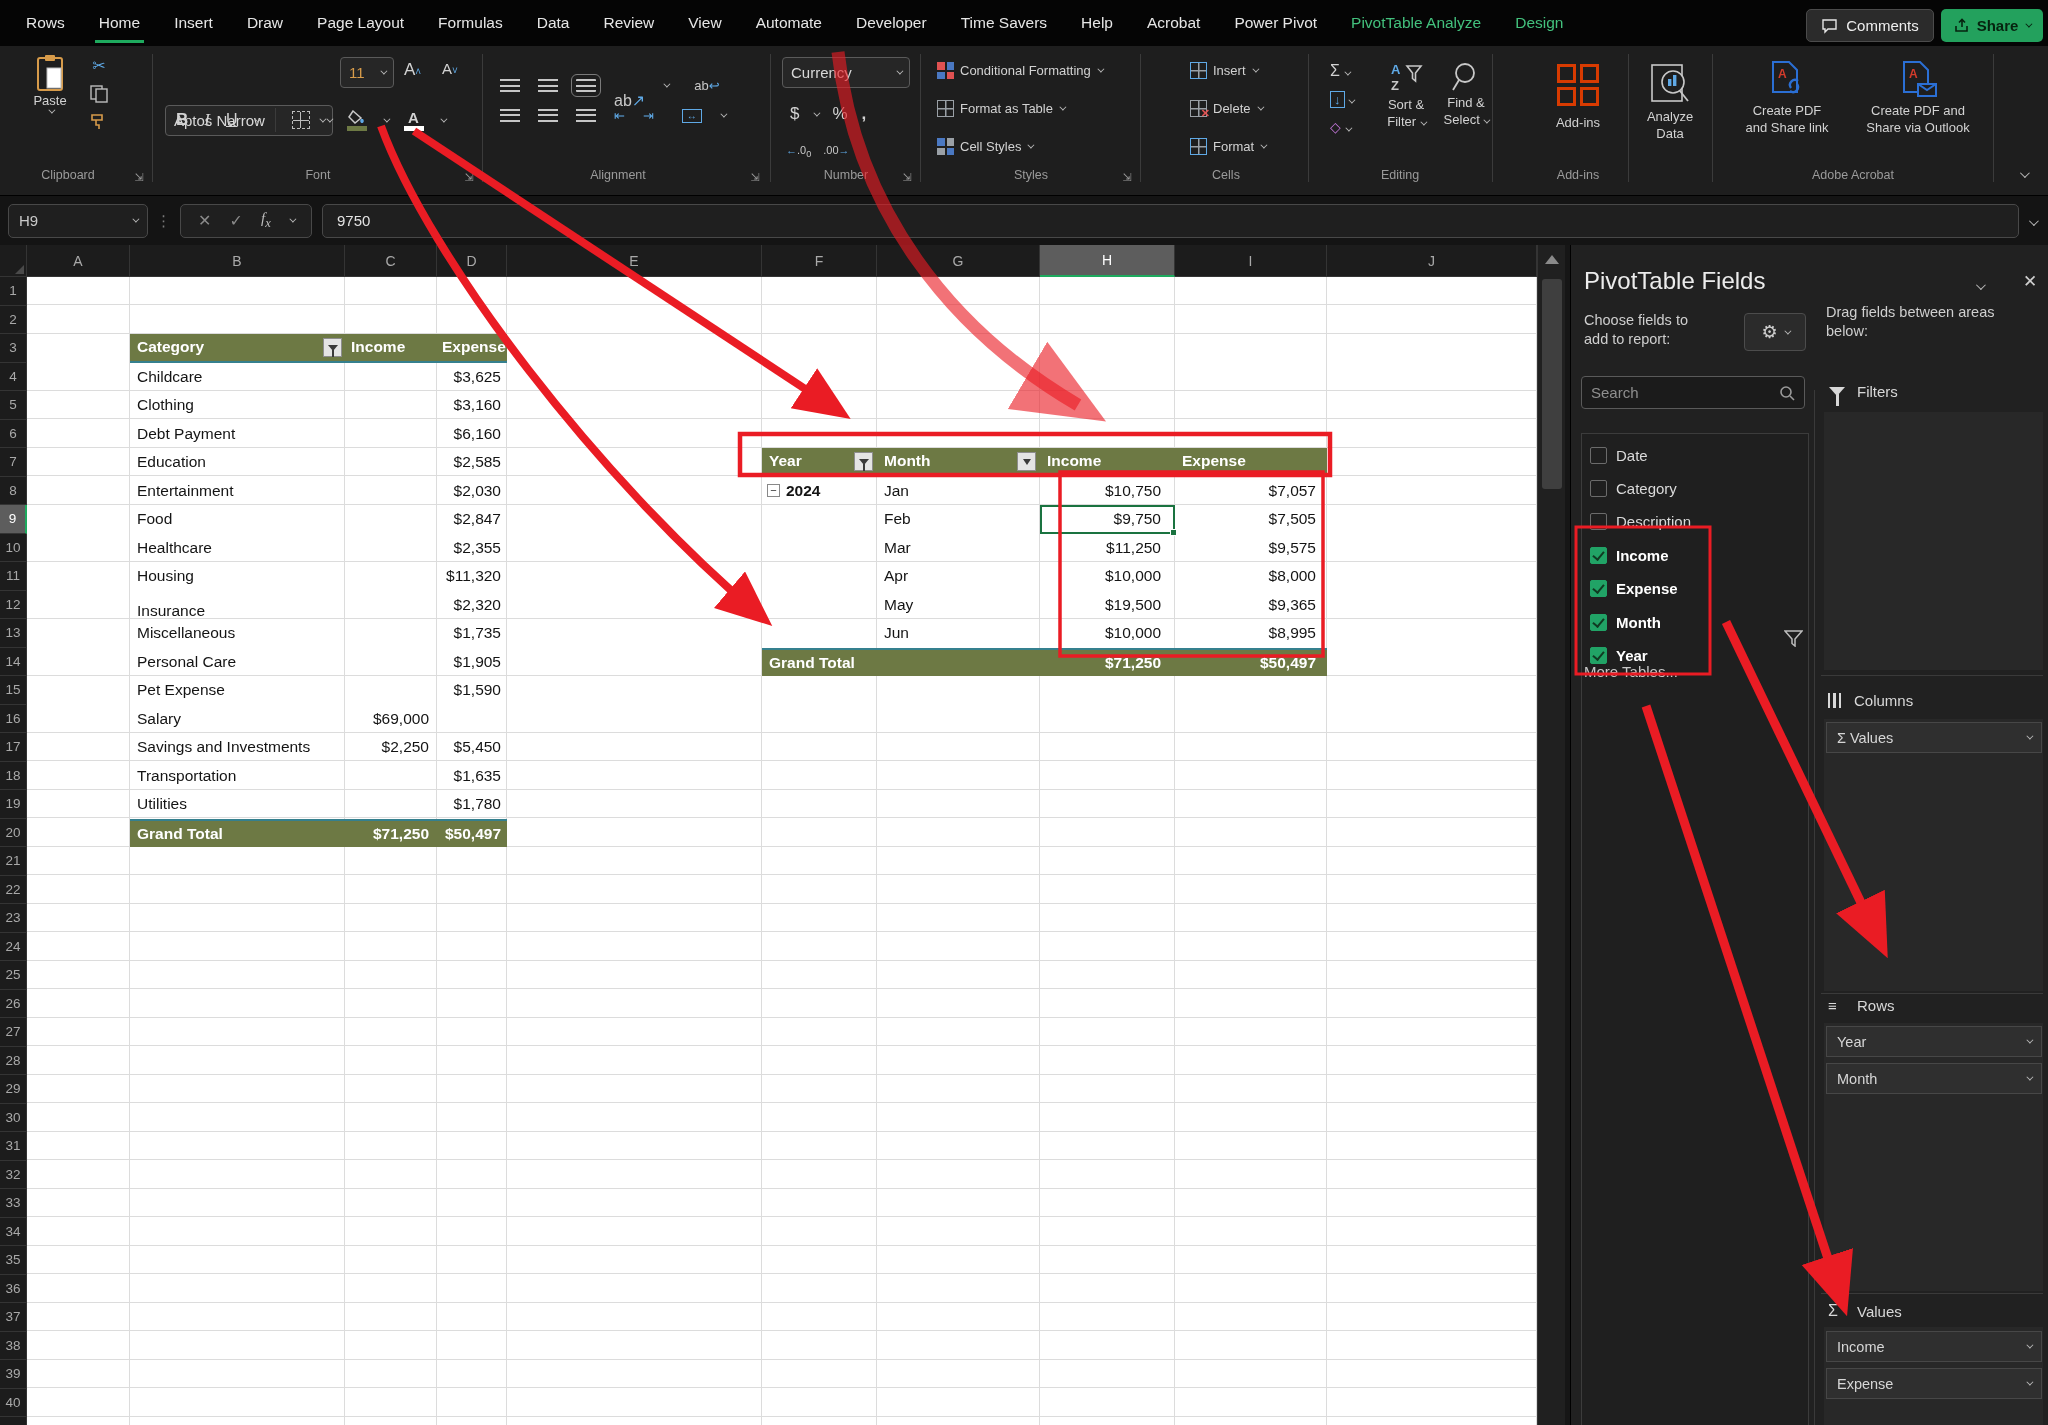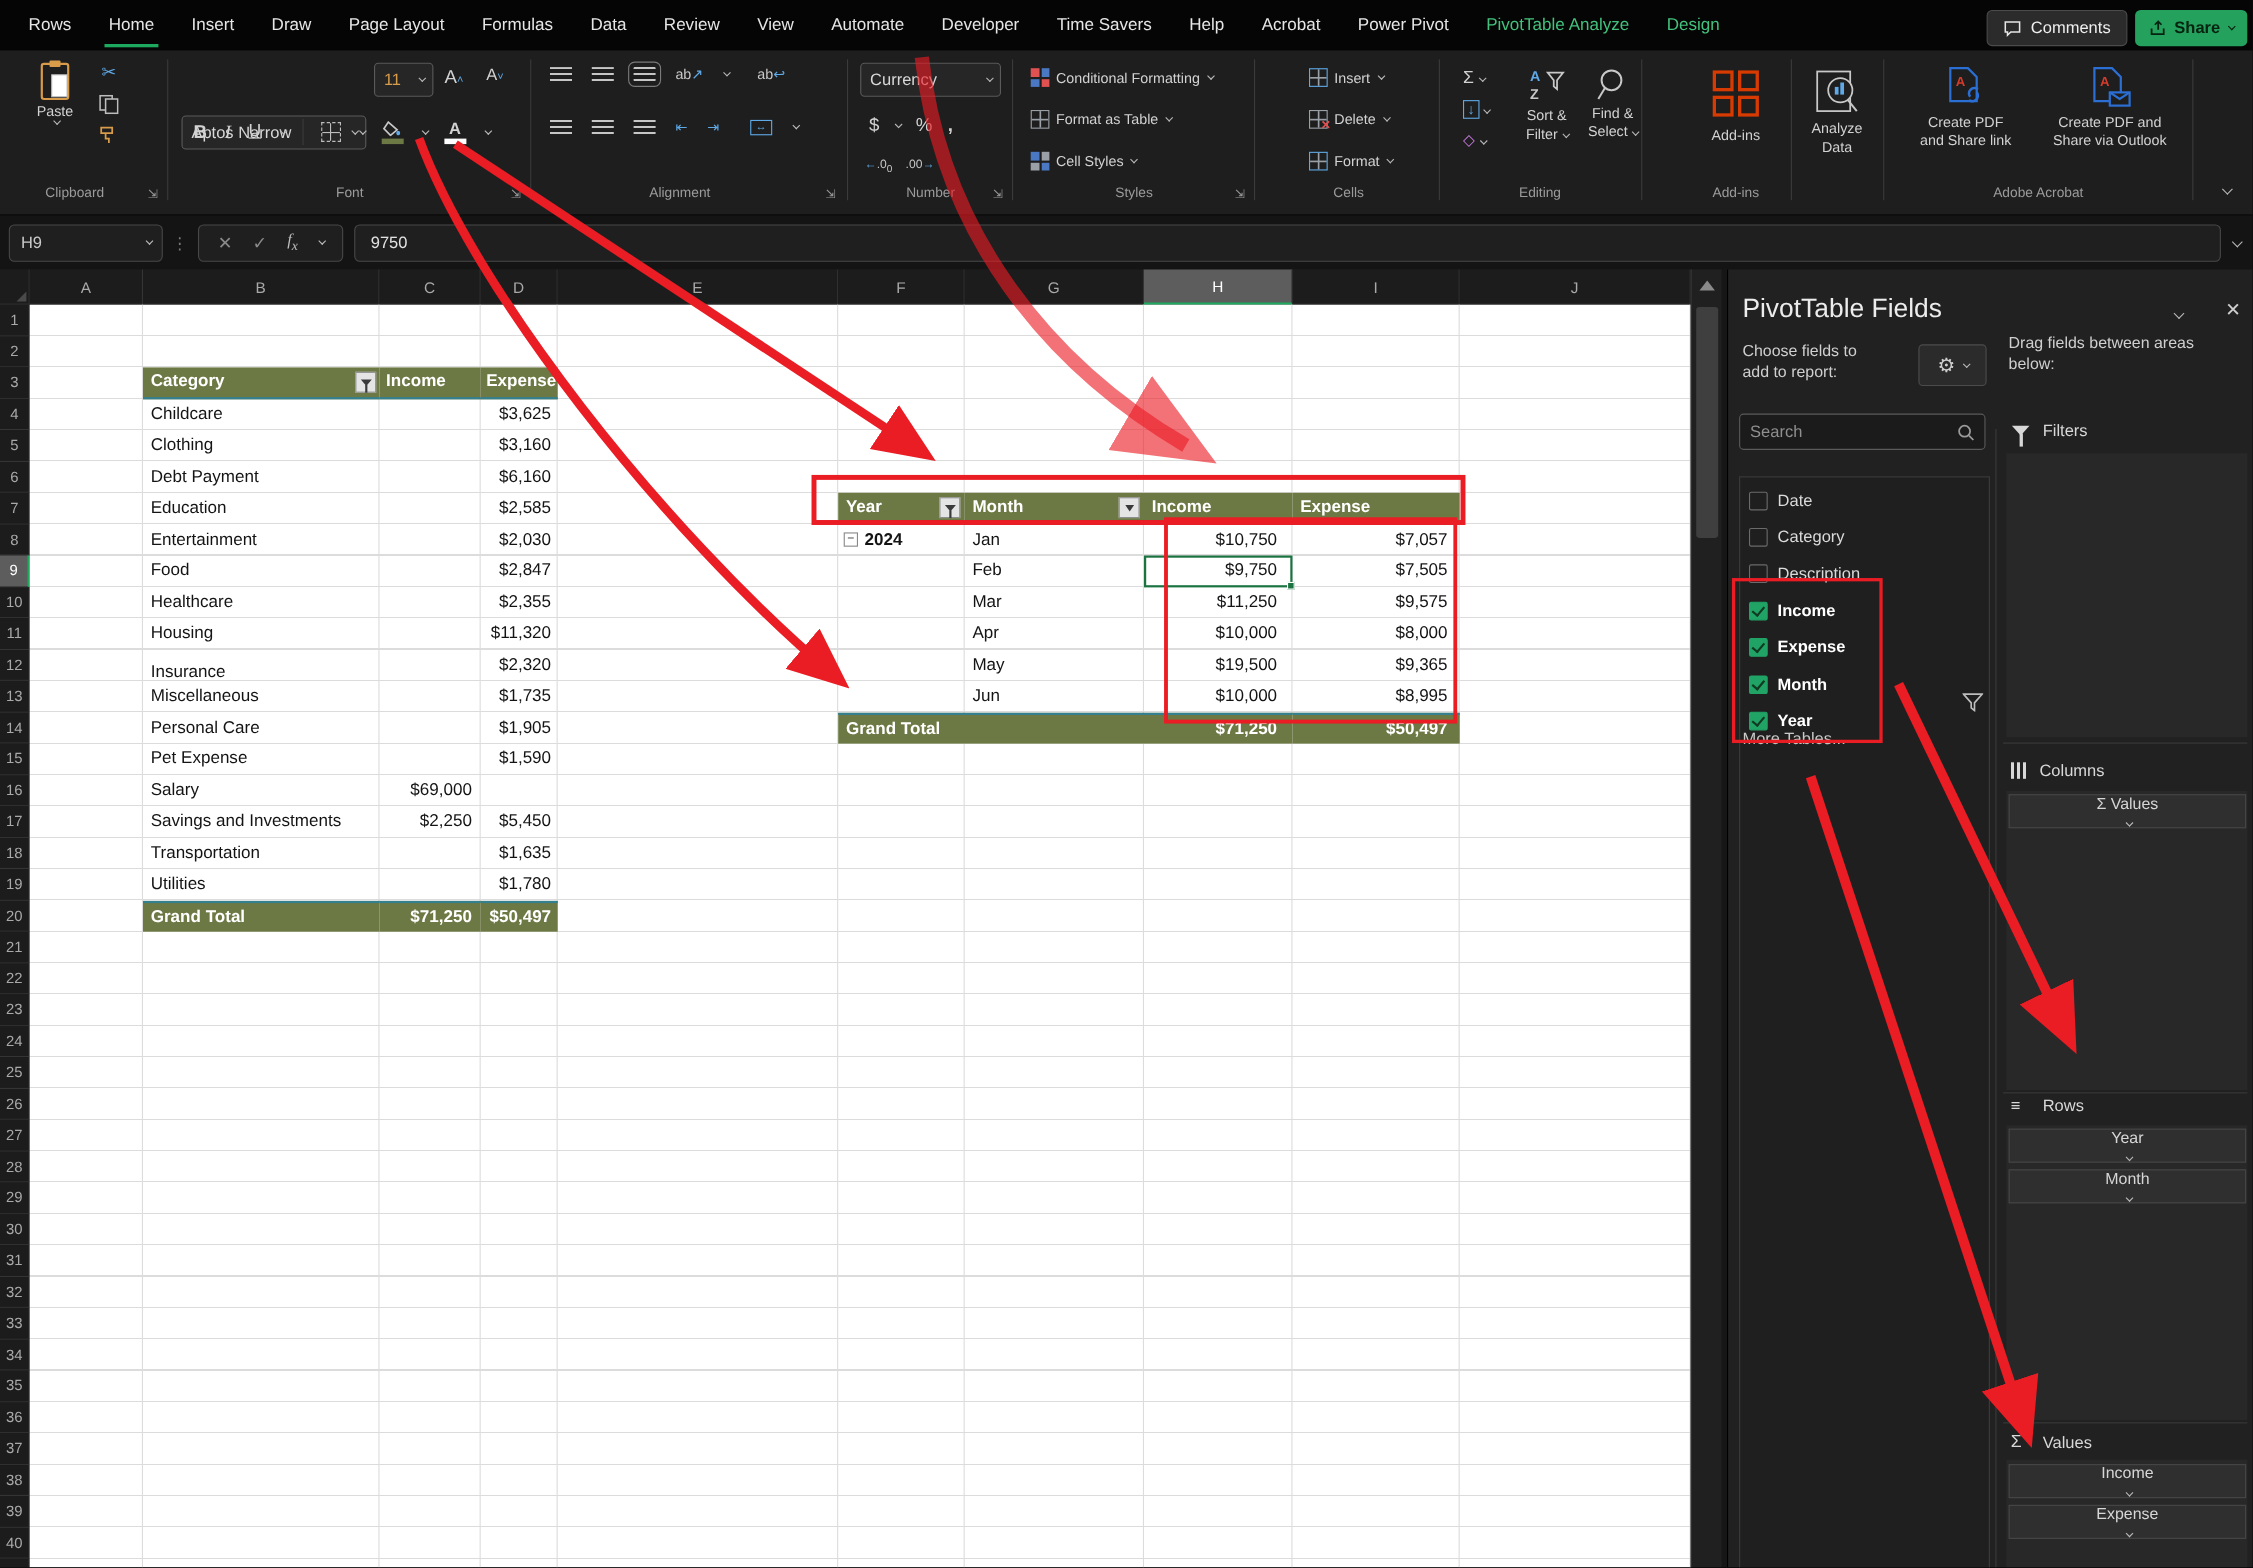--- a/index.html
+++ b/index.html
@@ -87,21 +87,21 @@
   .fielditem { position:absolute; left:8px; display:flex; align-items:center; gap:9px; height:22px; }
   .fielditem .cb { width:17px; height:17px; border:1.5px solid #6b6b6b; border-radius:2px; background:transparent; }
   .fielditem.checked .cb { background:#21a366; border-color:#21a366; position:relative; }
   .fielditem.checked .cb::after { content:""; position:absolute; left:4px; top:1px; width:5px; height:9px; border-right:2px solid #103a22; border-bottom:2px solid #103a22; transform:rotate(40deg); }
   .fielditem span { font-size:15px; color:#dadada; }
   .fielditem.checked span { font-weight:bold; color:#fff; }
   .more-tables { position:absolute; left:13px; top:418px; font-size:15px; color:#c9c9c9; }
   .list-funnel { position:absolute; left:213px; top:385px; }
   .areahead { position:absolute; display:flex; align-items:center; gap:12px; color:#d8d8d8; font-size:15px; }
   .areabox { position:absolute; background:#282828; }
-  .chip { position:absolute; left:255px; width:216px; height:31px; background:#2f2f2f; border:1px solid #474747; display:flex; align-items:center; justify-content:space-between; padding:0 10px; color:#d6d6d6; font-size:14.5px;flex-direction:column; }
+  .chip { position:absolute; left:255px; width:216px; height:31px; background:#2f2f2f; border:1px solid #474747; display:flex; align-items:center; justify-content:space-between; padding:0 10px; color:#d6d6d6; font-size:14.5px; }
   .psep { position:absolute; left:250px; width:222px; height:1px; background:#3a3a3a; }
   .funnel-w { width:0; height:0; border-left:8px solid transparent; border-right:8px solid transparent; border-top:9px solid #d8d8d8; position:relative; }
   .funnel-w::after { content:""; position:absolute; left:-1.5px; top:-2px; width:3px; height:12px; background:#d8d8d8; }
   .rows-ic { width:17px; font-size:15px; color:#d8d8d8; letter-spacing:0; }
   .cols-ic { width:14px; height:15px; background:repeating-linear-gradient(to right,#d8d8d8 0 2.5px,transparent 2.5px 5.5px); }
 
   
   svg { display:block; }
   text { font-family:"Liberation Sans", sans-serif; }
 
@@ -214,21 +214,21 @@
       </span>
       <span class="cv sm"></span>
     </div>
     <div class="glabel" style="left:270px; width:96px;">Font</div>
     <div class="launcher" style="left:462px;">⇲</div>
 
     <div class="abs" style="left:500px; top:14px; display:flex; gap:18px; align-items:center;">
       <span class="lines"></span>
       <span class="lines"></span>
       <span class="lines active"></span>
-      <span style="color:#c8c8c8; font-size:13px;">ab<span class="blue">↗</span></span>
+      <span style="color:#c8c8c8; font-size:16px;margin-top:31px;">ab<span class="blue">↗</span></span>
       <span class="cv sm"></span>
       <span style="color:#c8c8c8; font-size:13px; margin-left:8px;">ab<span class="blue">↩</span></span>
     </div>
     <div class="abs" style="left:500px; top:62px; display:flex; gap:18px; align-items:center;">
       <span class="lines"></span>
       <span class="lines"></span>
       <span class="lines"></span>
       <span class="blue" style="font-size:13px;">⇤</span>
       <span class="blue" style="font-size:13px;">⇥</span>
       <span style="width:20px; height:14px; border:1.5px solid #5fa9e6; display:inline-flex; align-items:center; justify-content:center; color:#5fa9e6; font-size:10px; margin-left:10px;">↔</span>

